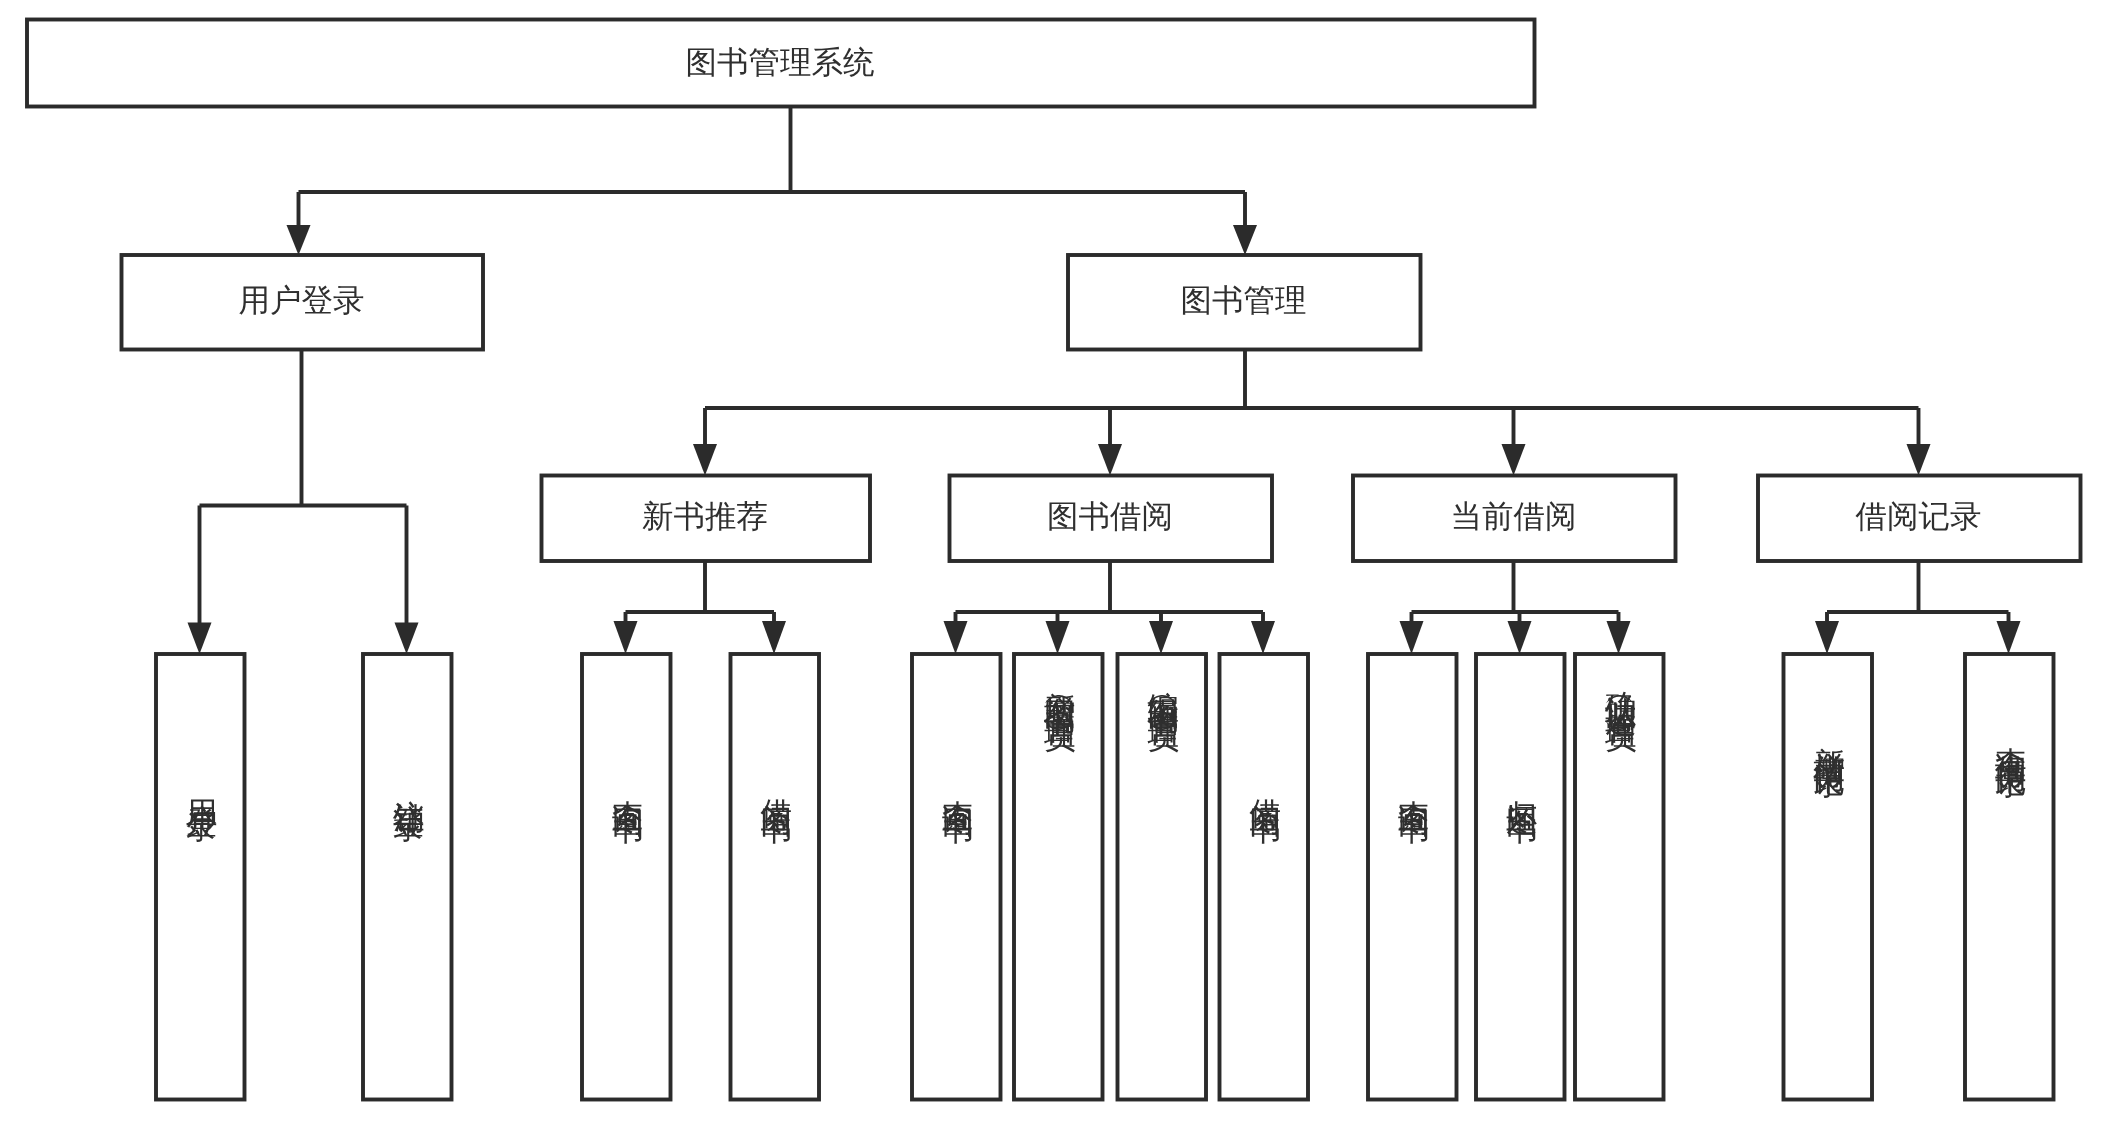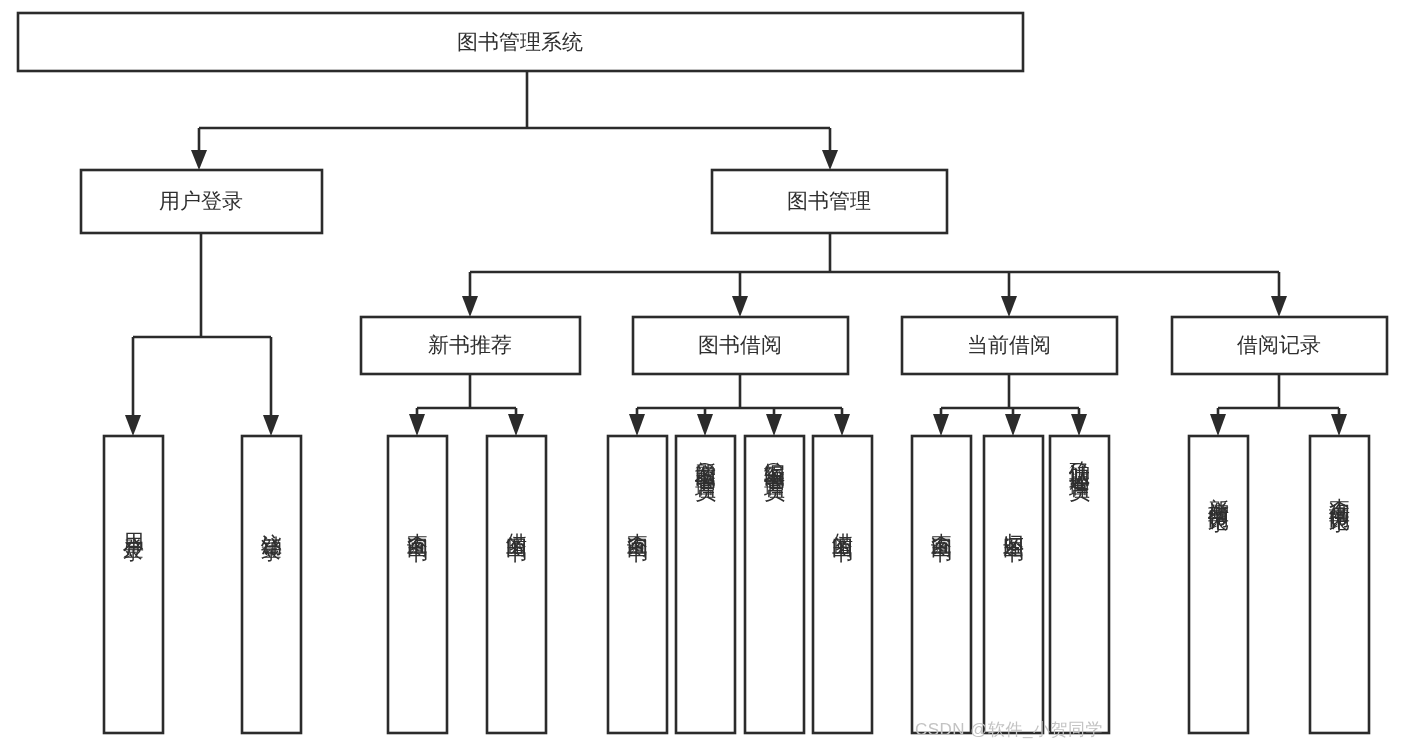--- a/index.html
+++ b/index.html
@@ -259,14 +259,13 @@
       </div>
     </foreignObject>
     <foreignObject x="1310" y="436" width="59" height="297">
       <div xmlns="http://www.w3.org/1999/xhtml" class="vtext-wrap" style="padding-top:45px;">
         <span class="vtext">查询借阅记录</span>
       </div>
     </foreignObject>
 
   </svg>
 
-  <div class="watermark">CSDN @软件_小贺同学</div>
 </div>
 
 </body></html>

